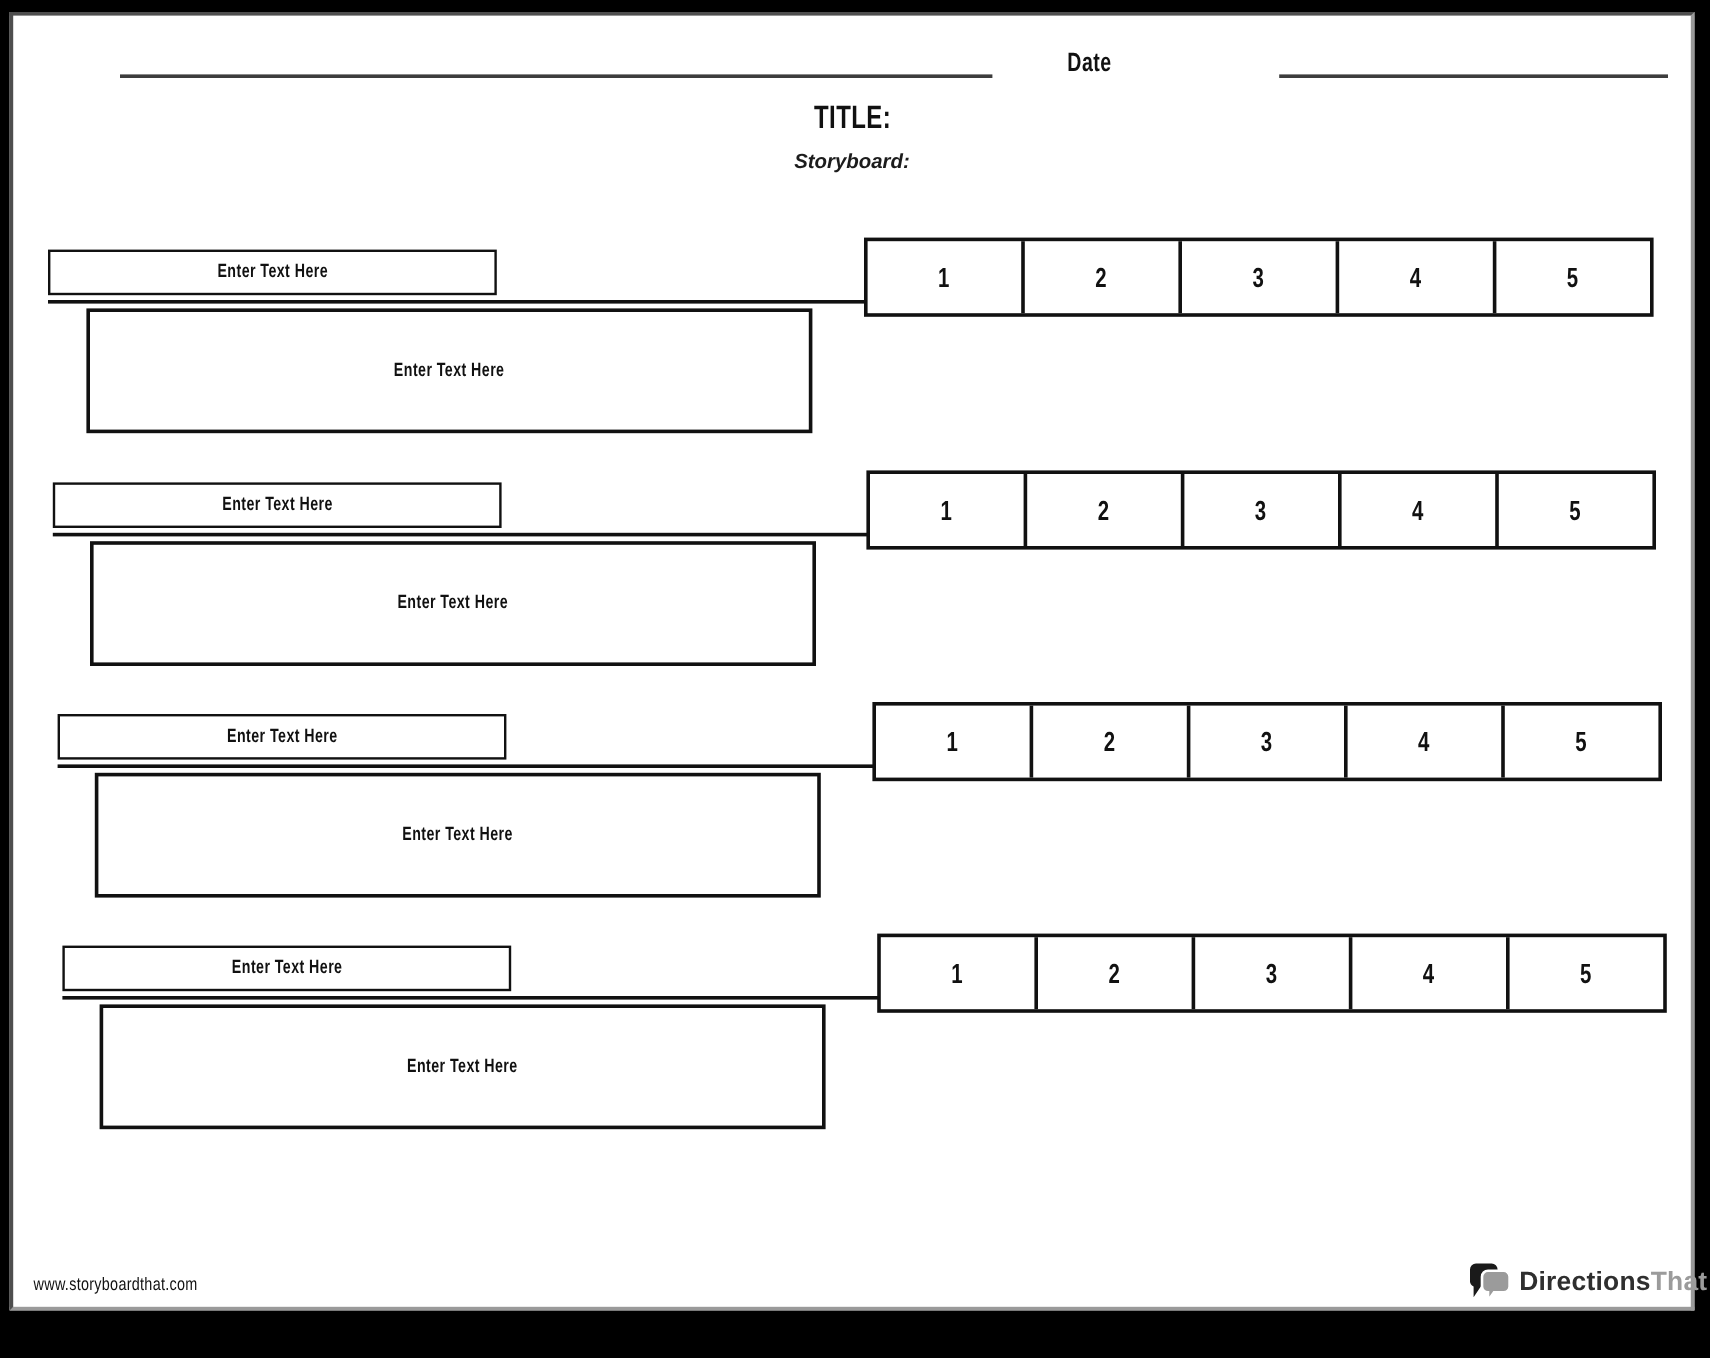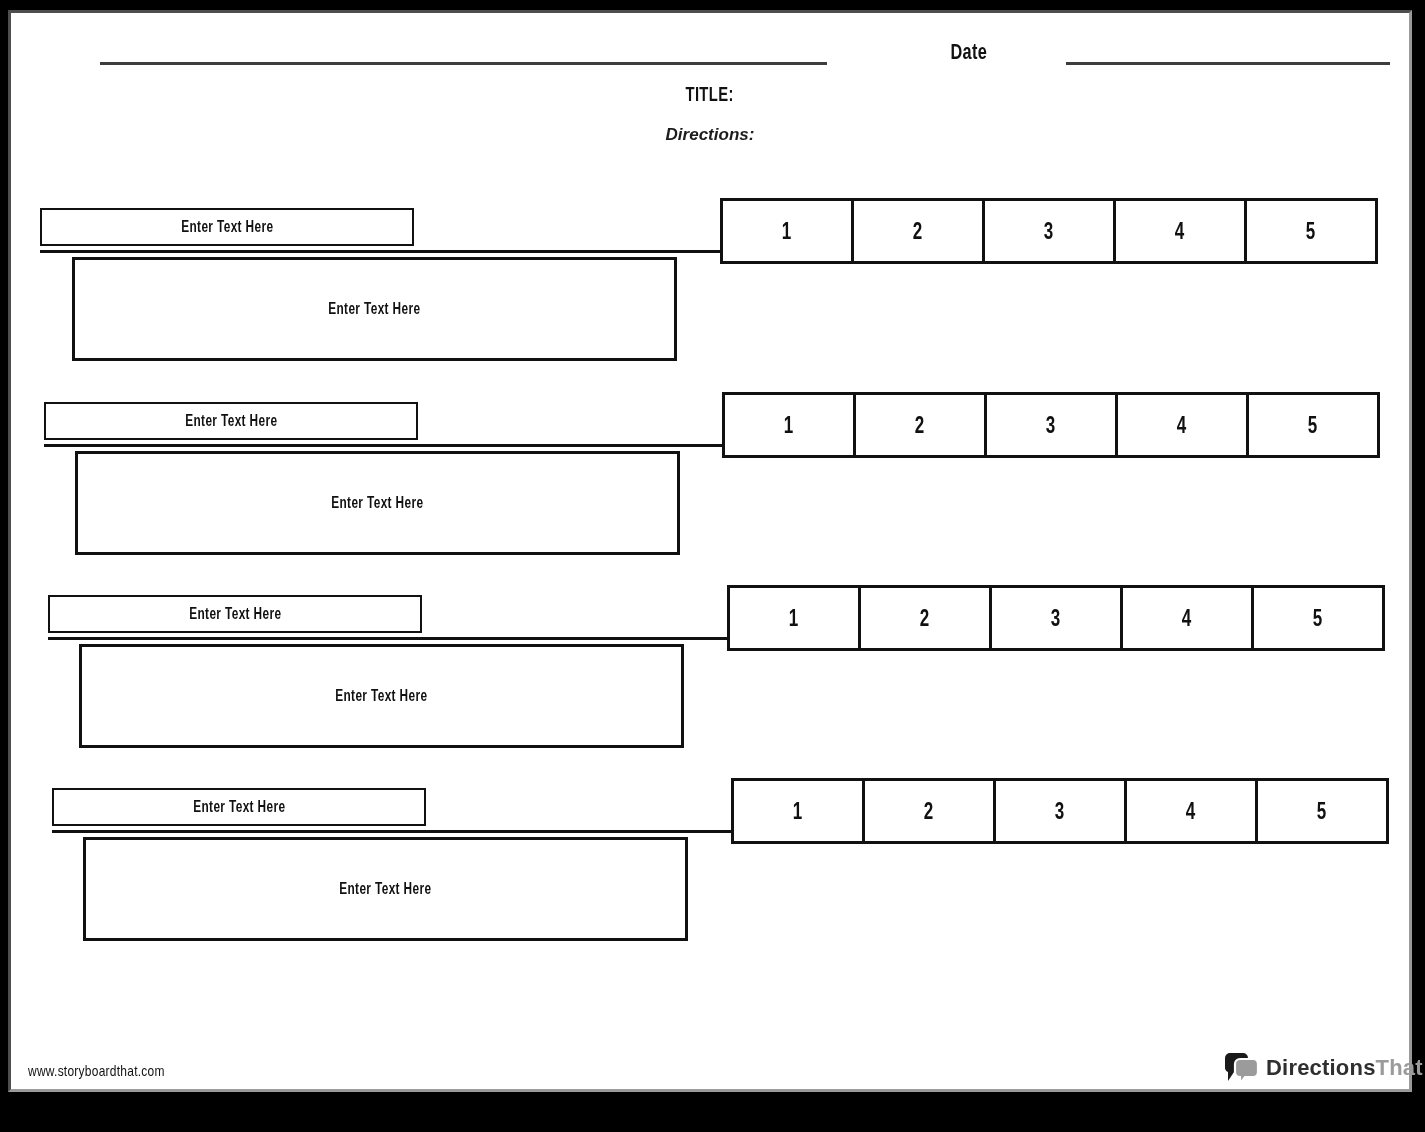--- a/index.html
+++ b/index.html
@@ -11,23 +11,23 @@
   .page{
     position:absolute;left:8px;top:10px;width:1398px;height:1076px;
     background:#fff;border:3px solid;border-color:#4e4e4e #9a9a9a #9a9a9a #4e4e4e;
   }
   
   .cond{display:inline-block;transform:scaleX(0.74);transform-origin:50% 50%;letter-spacing:.5px;white-space:nowrap;}
   .cond-left{display:inline-block;transform:scaleX(0.8);transform-origin:0 50%;letter-spacing:.3px;white-space:nowrap;}
 
   
   .name-line{position:absolute;left:89px;top:49px;width:727px;height:3px;background:#3d3d3d;}
-  .date-label{position:absolute;left:908px;top:26px;width:100px;text-align:center;font-weight:bold;font-size:22px;}
+  .date-label{position:absolute;left:872px;top:26px;width:100px;font-weight:bold;font-size:22px;}
   .date-line{position:absolute;left:1055px;top:49px;width:324px;height:3px;background:#3d3d3d;}
-  .title{position:absolute;left:0;top:70px;width:100%;text-align:center;font-weight:bold;font-size:20px;}
+  .title{position:absolute;left:0;top:70px;width:100%;text-align:center;font-weight:bold;font-size:27px;}
   .directions{position:absolute;left:0;top:112px;width:100%;text-align:center;font-style:italic;font-size:17px;font-weight:600;color:#1c1c1c;}
 
   
   .section{position:absolute;left:0;width:100%;height:170px;}
   #s1{top:185px;--tleft:709px;--sleft:29px;--dleft:61px;}
   #s2{top:379px;--tleft:711px;--sleft:33px;--dleft:64px;}
   #s3{top:572px;--tleft:716px;--sleft:37px;--dleft:68px;}
   #s4{top:765px;--tleft:720px;--sleft:41px;--dleft:72px;}
 
   .topic-box{
@@ -65,21 +65,21 @@
 
   <div class="name-line"></div>
   <div class="date-label">
     <span class="cond">Date</span>
   </div>
   <div class="date-line"></div>
 
   <div class="title">
     <span class="cond">TITLE:</span>
   </div>
-  <div class="directions">Directions:</div>
+  <div class="directions">Storyboard:</div>
 
   <div class="section" id="s1">
     <div class="rate-table">
       <div class="rate-cell">
           <span class="cond">1</span>
         </div>
       <div class="rate-cell">
           <span class="cond">2</span>
         </div>
       <div class="rate-cell">

